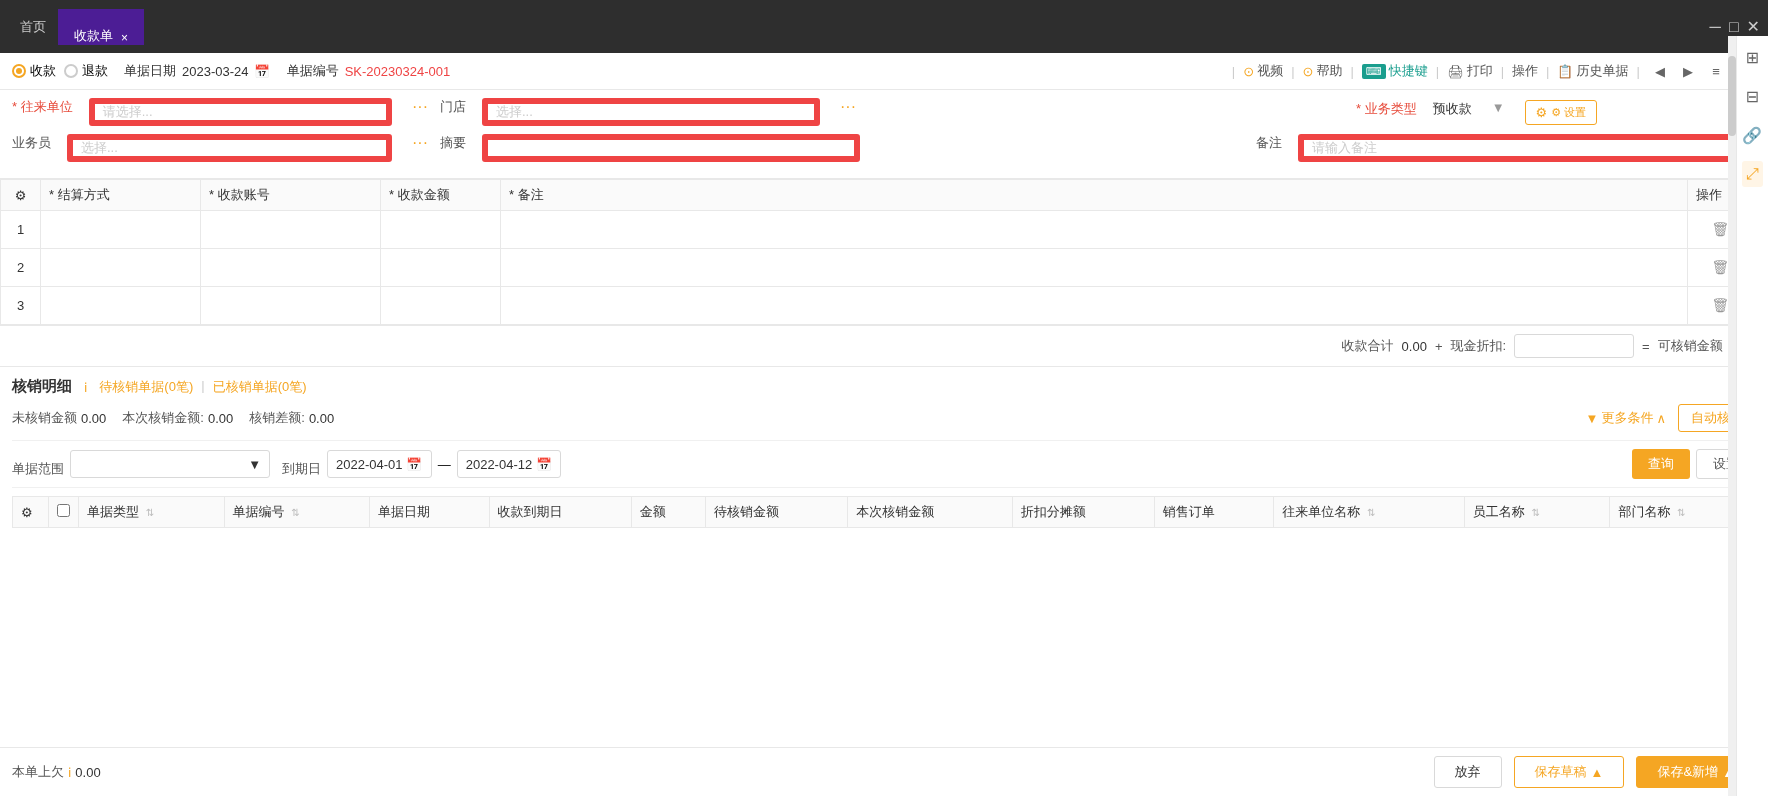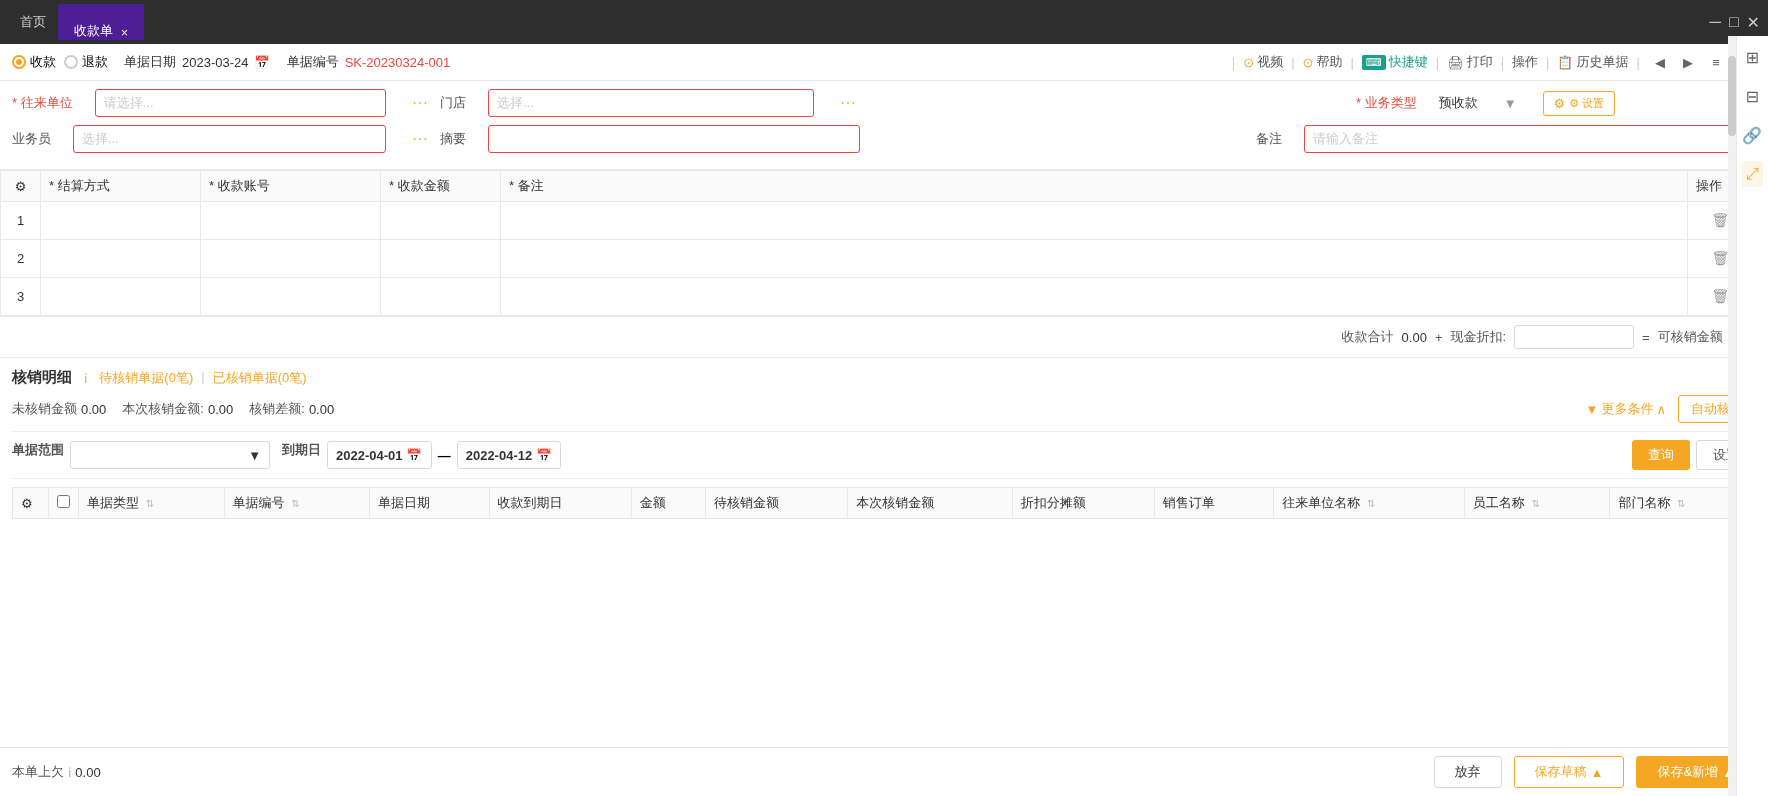--- a/index.html
+++ b/index.html
@@ -1,20 +1,20 @@
 <!DOCTYPE html>
 <html><head>
   <meta charset="utf-8">
   <style>
     * { box-sizing: border-box; margin: 0; padding: 0; font-family: 'Microsoft YaHei', Arial, sans-serif; font-size: 13px; }
     body { background: #f0f2f5; width: 1768px; height: 796px; overflow: hidden; }
 
     
     .top-nav {
-      display: flex; align-items: center; background: #2e2e2e; height: 44px; padding: 0 8px;
+      display: flex; align-items: center; background: #2e2e2e; height: 53px; padding: 0 8px;
     }
     .top-nav-home {
       color: #ccc; padding: 0 12px; height: 36px; display: flex; align-items: center; cursor: pointer;
     }
     .top-nav-tab {
       background: #4c1d95; color: #fff; padding: 0 16px; height: 36px; display: flex; align-items: flex-end; gap: 8px; cursor: pointer;
     }
     .top-nav-tab .close-icon { color: #fff; font-size: 12px; cursor: pointer; }
     .top-nav-spacer { flex: 1; }
     .top-nav-actions { display: flex; align-items: center; gap: 8px; color: #ccc; }
@@ -44,25 +44,25 @@
     .toolbar-divider { color: #ccc; }
     .toolbar-icon-group { display: flex; align-items: center; gap: 4px; }
     .icon-btn { width: 24px; height: 24px; display: flex; align-items: center; justify-content: center; cursor: pointer; color: #666; }
     .icon-btn.orange-bg { background: #f5a623; color: #fff; border-radius: 2px; }
 
     
     .form-area {
       padding: 8px 12px; background: #fff; border-bottom: 1px solid #e8e8e8;
     }
     .form-row { display: flex; align-items: center; gap: 8px; margin-bottom: 8px; }
-    .form-field { display: flex; align-items: center; gap: 22px; flex: 1; }
+    .form-field { display: flex; gap: 16px; flex: 1; }
     .form-field label { color: #e74c3c; white-space: nowrap; }
     .form-field label.normal { color: #555; }
     .form-field .field-input {
-      flex: 1; height: 28px; border: 1px solid #ef4444; border-radius: 3px; padding: 0 8px; color: #999; outline: none;
+      flex: 1; height: 28px; border: 6px solid #ef4444; border-radius: 3px; padding: 0 8px; color: #999; outline: none;
       display: flex; align-items: center;
     }
     .form-field .field-input.wide { min-width: 200px; }
     .more-btn { color: #f5a623; cursor: pointer; font-size: 16px; padding: 0 4px; }
     .dropdown-arrow { color: #999; cursor: pointer; padding: 0 4px; }
     .business-type-val { color: #333; font-weight: 500; }
     .settings-btn {
       border: 1px solid #f5a623; color: #f5a623; padding: 4px 10px; border-radius: 3px; cursor: pointer; display: flex; align-items: center; gap: 4px;
     }
 
@@ -104,21 +104,21 @@
     .verify-stats-row { display: flex; align-items: center; gap: 16px; margin-bottom: 8px; }
     .stat-item { display: flex; align-items: center; gap: 4px; color: #555; }
     .stat-val { color: #333; }
     .filter-more { color: #f5a623; cursor: pointer; display: flex; align-items: center; gap: 3px; }
     .auto-verify-btn {
       background: #fff; border: 1px solid #f5a623; color: #f5a623; padding: 4px 12px; border-radius: 3px; cursor: pointer;
     }
 
     
     .verify-input-row { display: flex; align-items: center; gap: 12px; padding: 8px 0; border-top: 1px solid #f0f0f0; border-bottom: 1px solid #f0f0f0; margin-bottom: 8px; }
-    .verify-input-group { display: flex; align-items: flex-start; gap: 6px; font-weight: bold; }
+    .verify-input-group { display: flex; align-items: flex-end; gap: 6px; }
     .verify-input-group label { color: #555; white-space: nowrap; }
     .verify-select { border: 1px solid #d9d9d9; border-radius: 3px; padding: 3px 8px; height: 28px; color: #333; display: flex; align-items: center; min-width: 200px; justify-content: space-between; cursor: pointer; }
     .date-input { border: 1px solid #d9d9d9; border-radius: 3px; padding: 3px 8px; height: 28px; color: #333; display: flex; align-items: center; gap: 4px; cursor: pointer; }
     .date-range { display: flex; align-items: center; gap: 6px; }
     .verify-btn-group { display: flex; gap: 6px; margin-left: auto; }
     .query-btn { background: #f5a623; color: #fff; border: none; padding: 5px 16px; border-radius: 3px; cursor: pointer; }
     .set-btn { background: #fff; border: 1px solid #d9d9d9; color: #555; padding: 5px 16px; border-radius: 3px; cursor: pointer; }
 
     
     .verify-table-area { overflow-x: auto; }

